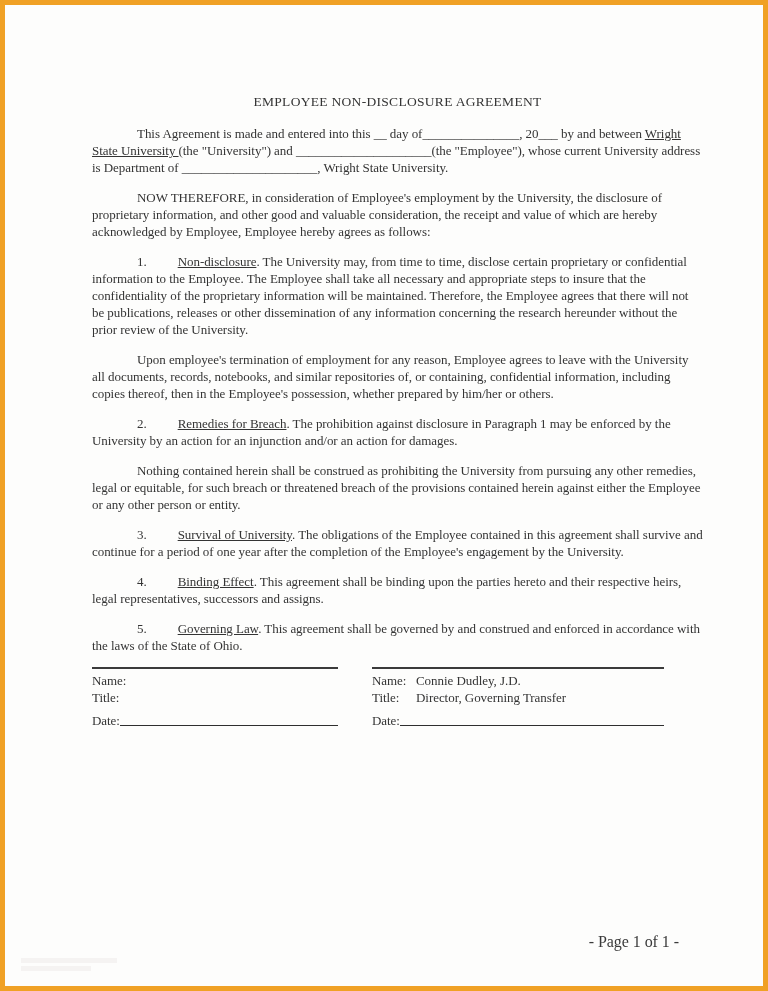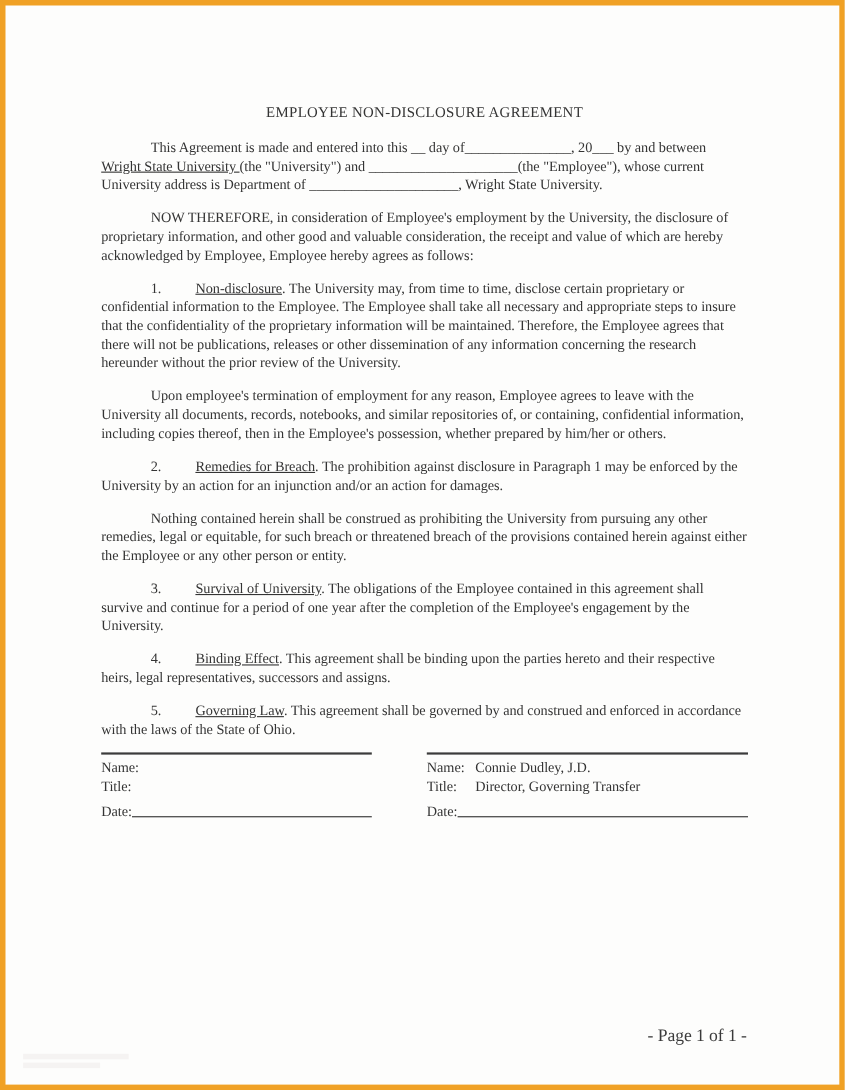--- a/index.html
+++ b/index.html
@@ -4,34 +4,34 @@
 <style>
   html,body{margin:0;padding:0;background:#e9e9e9;}
   .frame{
     width:768px;height:991px;box-sizing:border-box;
     background:#F0A125;padding:5px;
     font-family:"Liberation Serif","DejaVu Serif",serif;
   }
   .paper{
     position:relative;width:100%;height:100%;box-sizing:border-box;
     background:#FDFDFC;color:#343434;
-    padding:88px 83px 0 87px;overflow:hidden;
+    padding:88px 60px 0 87px;overflow:hidden;
     font-size:13px;line-height:17px;letter-spacing:-0.05px;
   }
   .title{
     font-size:13.5px;font-weight:normal;text-align:center;
     letter-spacing:.3px;margin:0 0 15px 0;line-height:17px;
   }
   .para{margin:0 0 13px 0;text-indent:45px;}
   .u{text-decoration:underline;}
   .tab{display:inline-block;width:31px;}
   .sig-headers{display:flex;margin:4px 0 62px 0;line-height:17px;}
   .sig-headers .h-left{width:296px;flex:none;}
   .sig-headers .h-right{padding-left:17px;}
-  .sig-cols{display:flex;gap:34px;justify-content:space-between;}
+  .sig-cols{display:flex;gap:34px;}
   .sig-col{width:246px;flex:none;}
   .sig-col.right{width:292px;}
   .sig-line{border-top:2px solid #3b3b3b;height:0;margin-bottom:3px;}
   .sig-field{display:flex;line-height:17px;}
   .sig-field .lbl{width:44px;flex:none;}
   .sig-field.date-row{margin-top:6px;}
   .sig-field.date-row .lbl{width:auto;}
   .fill{flex:1;border-bottom:1px solid #2f2f2f;margin-bottom:3px;}
   .footer{
     position:absolute;top:928px;right:84px;

